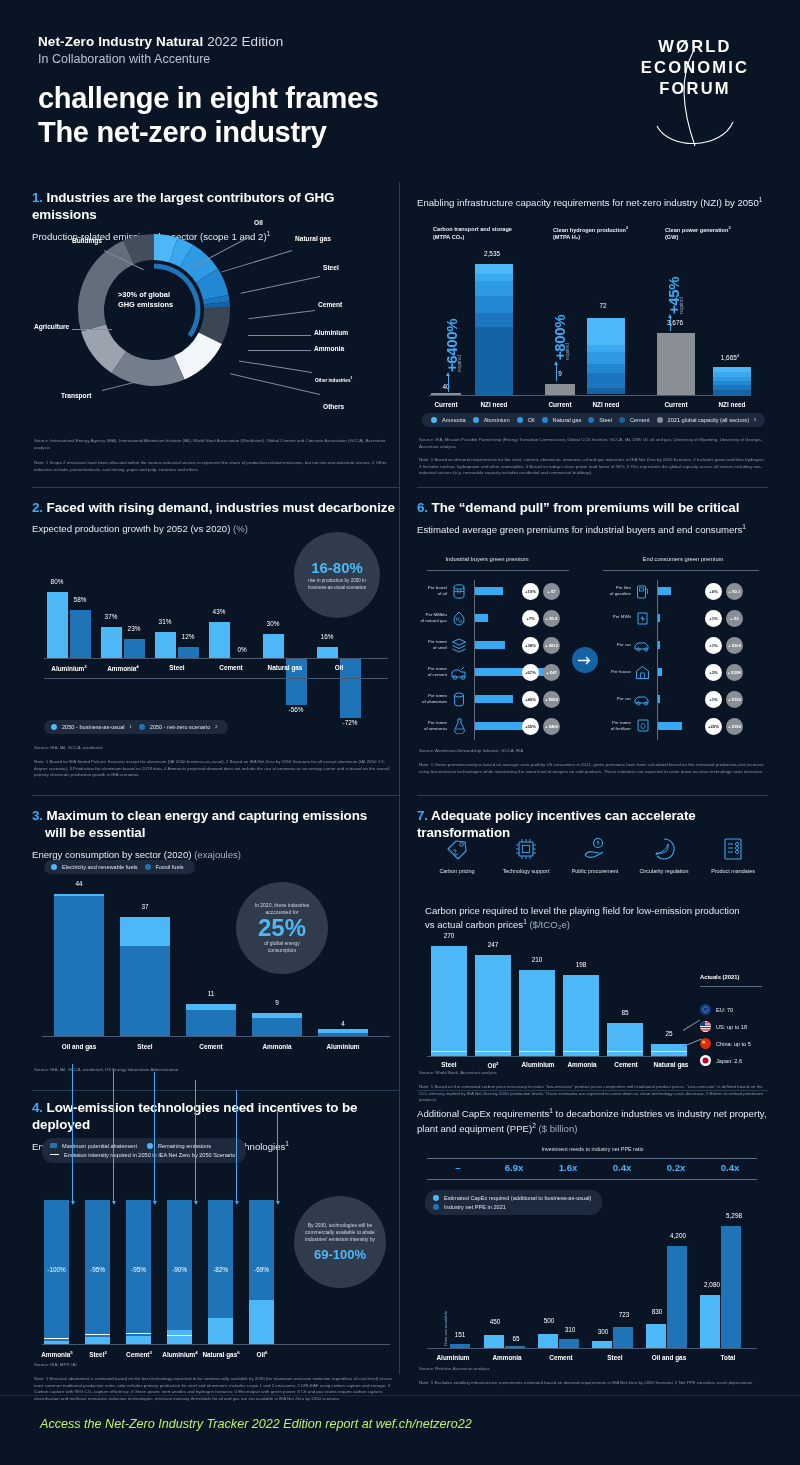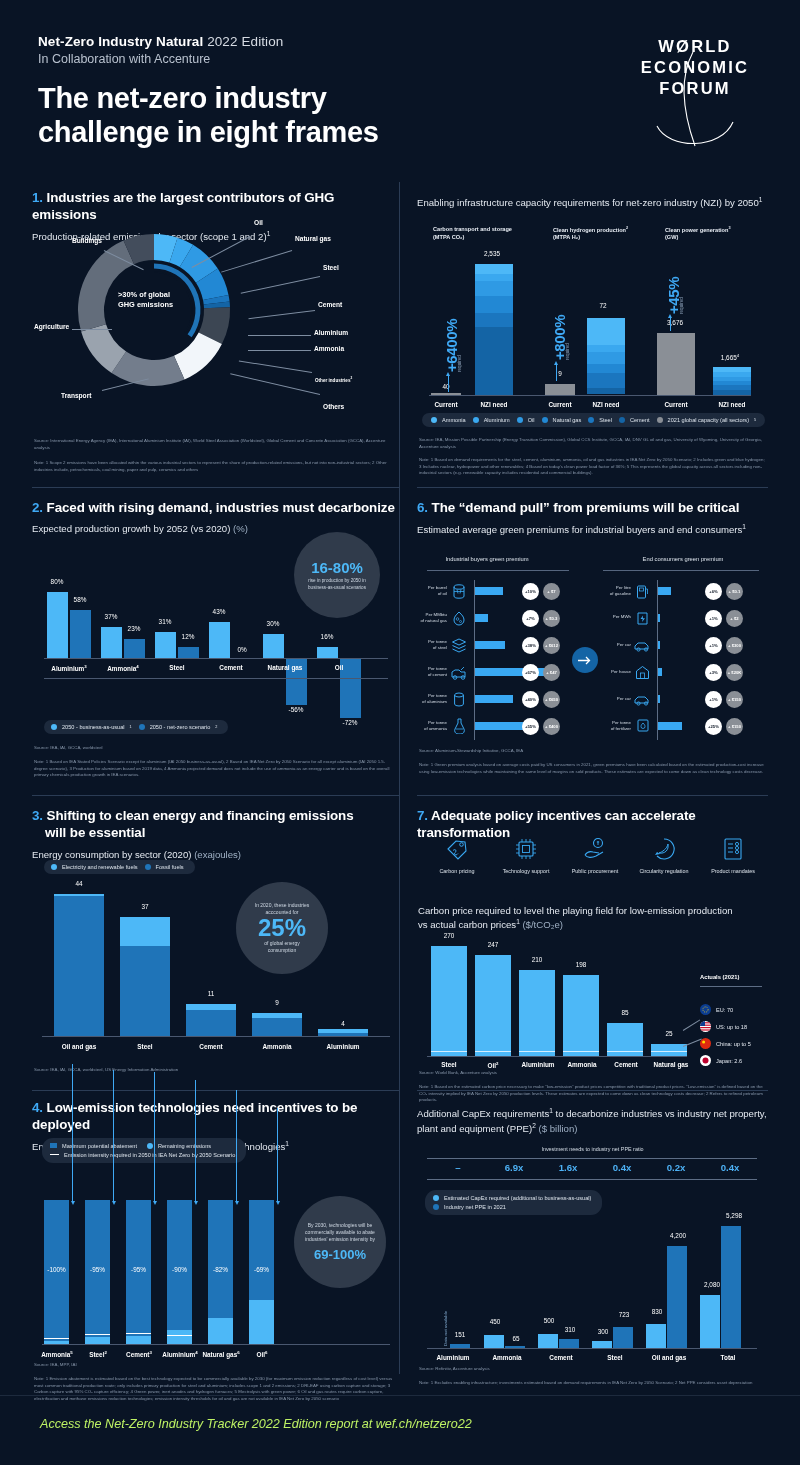--- a/index.html
+++ b/index.html
@@ -135,22 +135,22 @@
 
 <div class="page">
 
   <div class="header">
     <div class="kicker">
       <span>Net-Zero Industry Natural</span>
       <span class="ed">2022 Edition</span>
     </div>
     <div class="subkicker">In Collaboration with Accenture</div>
     <div class="bigtitle">
+      <div>challenge in eight frames</div>
       <div>The net-zero industry</div>
-      <div>challenge in eight frames</div>
     </div>
   </div>
 
   <div class="wef">
     <div class="wef-txt">WØRLD</div>
     <div class="wef-txt">ECONOMIC</div>
     <div class="wef-txt">FORUM</div>
     <div class="wef-swoosh">
       <svg width="120" height="110" viewBox="0 0 120 110">
         <path d="M58 2 C44 28, 48 62, 60 96" stroke="#ffffff" stroke-width="1.1" fill="none"></path>
@@ -325,21 +325,21 @@
       </div>
     </div>
 
     <div class="src" style="position:absolute; left:2px; top:245px; width:362px;">Source: IEA, IAI, GCCA, worldsteel</div>
     <div class="note" style="position:absolute; left:2px; top:255px; width:362px;">Note: 1 Based on IEA Stated Policies Scenario except for aluminium (IAI 2050 business-as-usual), 2 Based on IEA Net Zero by 2050 Scenario for all except aluminium (IAI 2050 1.5-degree scenario), 3 Production for aluminium based on 2019 data, 4 Ammonia projected demand does not include the use of ammonia as an energy carrier and is based on the overall primary chemicals production growth in IEA scenarios.</div>
   </div>
 
   <div class="panel" style="left:32px; top:808px; height:280px;">
     <div class="p-title">
       <span class="p-num">3.</span>
-      <span>Shifting to clean energy and financing emissions</span>
+      <span>Maximum to clean energy and capturing emissions</span>
       <div style="padding-left:13px;">will be essential</div>
     </div>
     <div class="p-sub" style="margin-top:7px;">
       <span>Energy consumption by sector (2020)</span>
       <span class="lt">(exajoules)</span>
     </div>
 
     <div style="position:absolute; left:12px; top:48px;">
       <div class="legend-pill">
         <span class="lg-item">
@@ -840,21 +840,21 @@
             <rect x="5" y="3" width="16" height="20" rx="1" stroke="#39a8f2" fill="none" stroke-width="1.1"></rect>
             <path d="M8 8h5M8 12h5M8 16h5" stroke="#39a8f2" stroke-width="1"></path>
             <circle cx="17" cy="8" r="1.6" stroke="#39a8f2" fill="none" stroke-width=".9"></circle>
             <circle cx="17" cy="12" r="1.6" stroke="#39a8f2" fill="none" stroke-width=".9"></circle>
             <circle cx="17" cy="16" r="1.6" stroke="#39a8f2" fill="none" stroke-width=".9"></circle>
           </svg>
       </div>
       <div class="pol-lbl">Product mandates</div>
     </div>
 
-    <div class="p-sub" style="position:absolute; left:1px; top:90px; width:340px; line-height:1.4;">
+    <div class="p-sub" style="position:absolute; left:8px; top:90px; width:340px; line-height:1.4;">
       <div>Carbon price required to level the playing field for low-emission production</div>
       <div>
         <span>vs actual carbon prices</span><sup>1</sup>
         <span class="lt">($/tCO₂e)</span>
       </div>
     </div>
 
     <div style="position:absolute; left:0; top:122px; width:351px; height:140px;">
       <div class="axis" style="left:10px; top:126px; width:260px;"></div>
 

